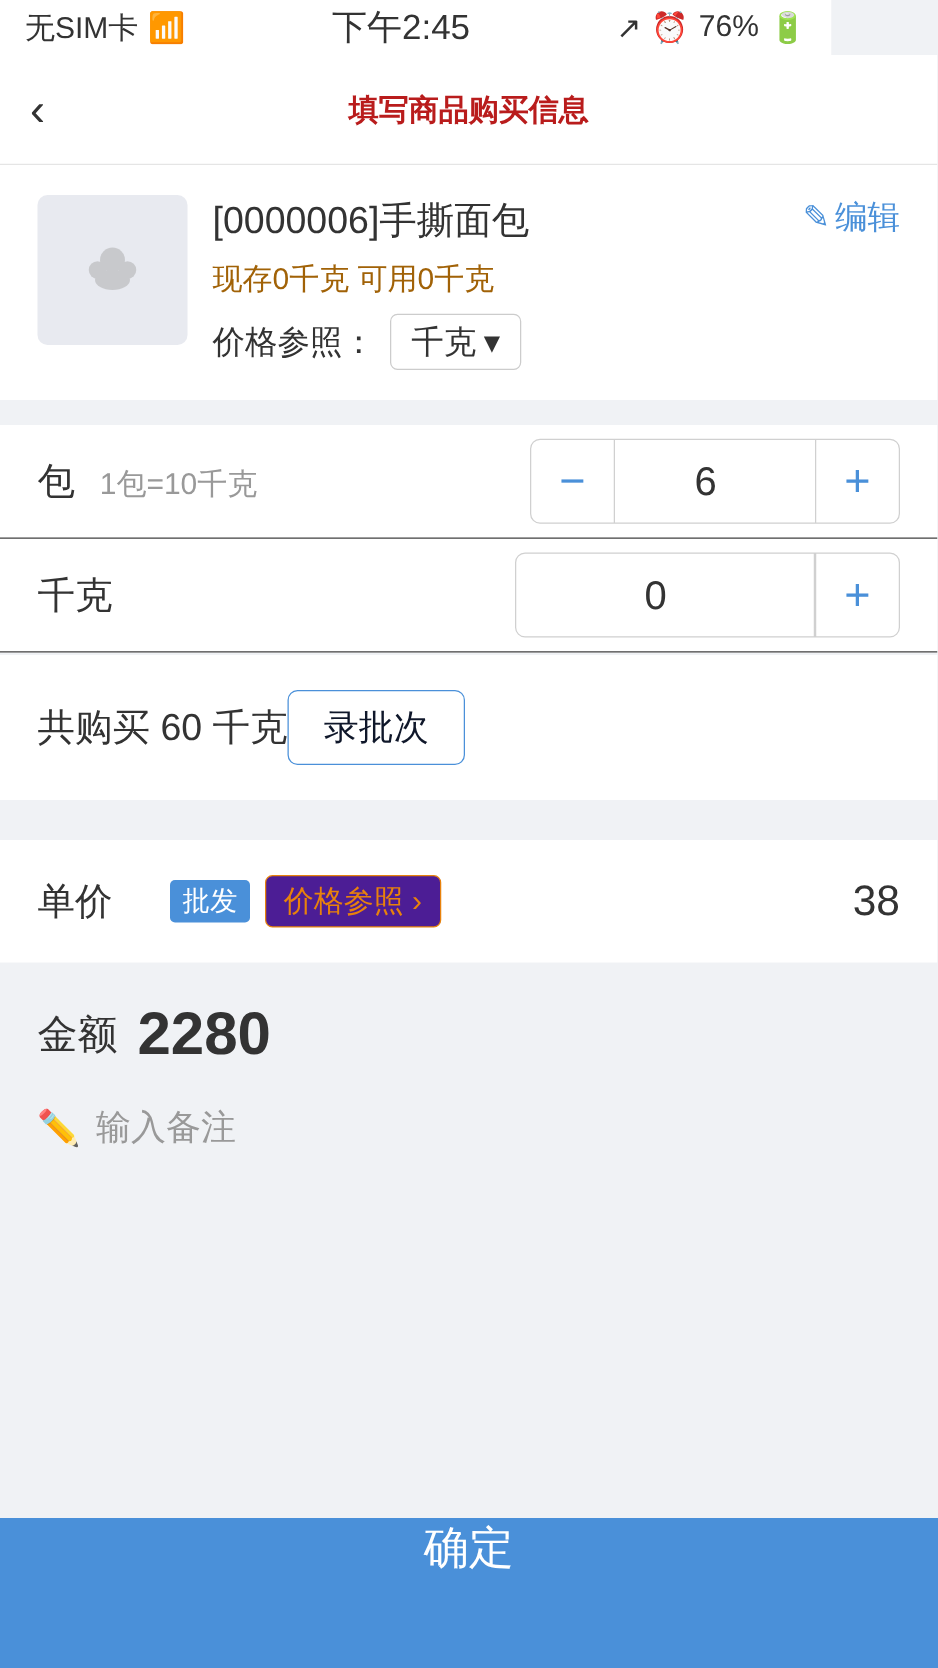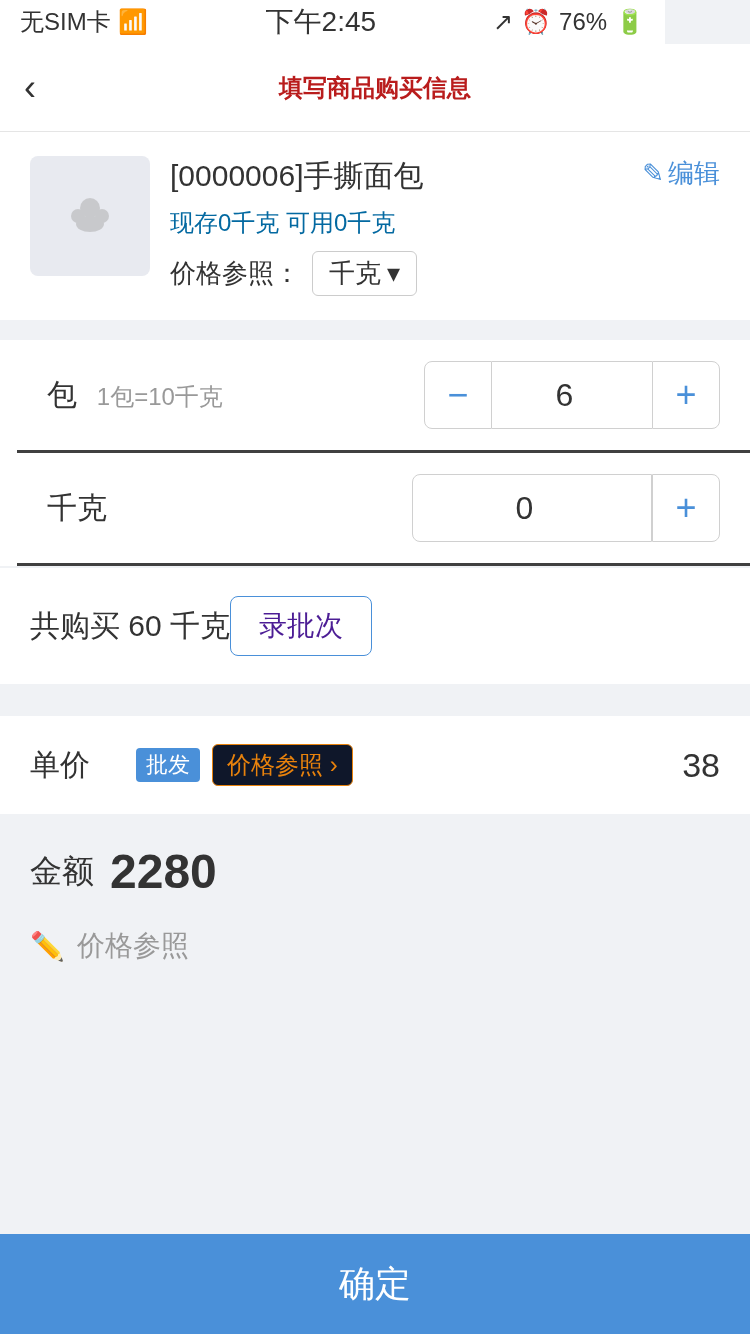--- a/index.html
+++ b/index.html
@@ -80,21 +80,21 @@
     }
     .product-info { flex: 1; }
     .product-name {
       font-size: 30px;
       font-weight: 500;
       color: #333;
       margin-bottom: 10px;
     }
     .product-stock {
       font-size: 24px;
-      color: #0369a1;
+      color: #a16207;
       margin-bottom: 12px;
     }
     .product-unit {
       display: flex;
       align-items: center;
       gap: 12px;
       font-size: 26px;
       color: #333;
     }
     .unit-selector {
@@ -124,23 +124,22 @@
 
     
     .quantity-section {
       background: #fff;
       margin-bottom: 2px;
     }
     .quantity-row {
       display: flex;
       align-items: center;
       justify-content: space-between;
-      padding: 21px 30px;
-      border-bottom: 3px solid #404040;
-      margin-left: 17px;
+      padding: 11px 30px;
+      border-bottom: 1px solid #404040;
     }
     .quantity-label {
       font-size: 30px;
       color: #333;
     }
     .quantity-hint {
       font-size: 24px;
       color: #999;
       margin-left: 12px;
     }
@@ -196,21 +195,21 @@
     }
     .summary-text {
       font-size: 30px;
       color: #333;
     }
     .batch-btn {
       border: 1px solid #4a90d9;
       border-radius: 8px;
       padding: 10px 28px;
       font-size: 28px;
-      color: #4c1d95;
+      color: #0f172a;
       background: #fff;
       cursor: pointer;
     }
 
     
     .price-section {
       background: #fff;
       padding: 28px 30px;
       margin-bottom: 2px;
     }
@@ -233,21 +232,21 @@
       padding: 2px 10px;
       border-radius: 4px;
       margin-left: 34px;
     }
     .price-ref-btn {
       border: 1px solid #e8820c;
       border-radius: 6px;
       padding: 4px 14px;
       font-size: 24px;
       color: #e8820c;
-      background: #0f172a;
+      background: #4c1d95;
       display: flex;
       align-items: center;
       gap: 4px;
       cursor: pointer;
     }
     .price-value {
       font-size: 34px;
       color: #333;
       font-weight: 500;
     }
@@ -273,27 +272,26 @@
       font-size: 28px;
       padding-bottom: 20px;
     }
 
     
     .confirm-btn {
       position: fixed;
       bottom: 0;
       left: 0;
       width: 750px;
-      height: 100px;
+      height: 120px;
       background: #4a90d9;
       color: #fff;
       font-size: 36px;
       border: none;
       display: flex;
-      align-items: center;
       justify-content: center;
       cursor: pointer;
     }
 
     
     .bottom-spacer { height: 120px; }
     .divider { height: 16px; background: #f0f2f5; }
   </style>
 </head>
 <body>
@@ -389,21 +387,21 @@
   </div>
 </div>
 
 <div class="amount-section">
   <div class="amount-row">
     <span class="amount-label">金额</span>
     <span class="amount-value">2280</span>
   </div>
   <div class="remark-row">
     <span>✏️</span>
-    <span>价格参照</span>
+    <span>输入备注</span>
   </div>
 </div>
 
 <div class="bottom-spacer"></div>
 
 <button class="confirm-btn">
   <span>确定</span>
 </button>
 
 </body></html>

